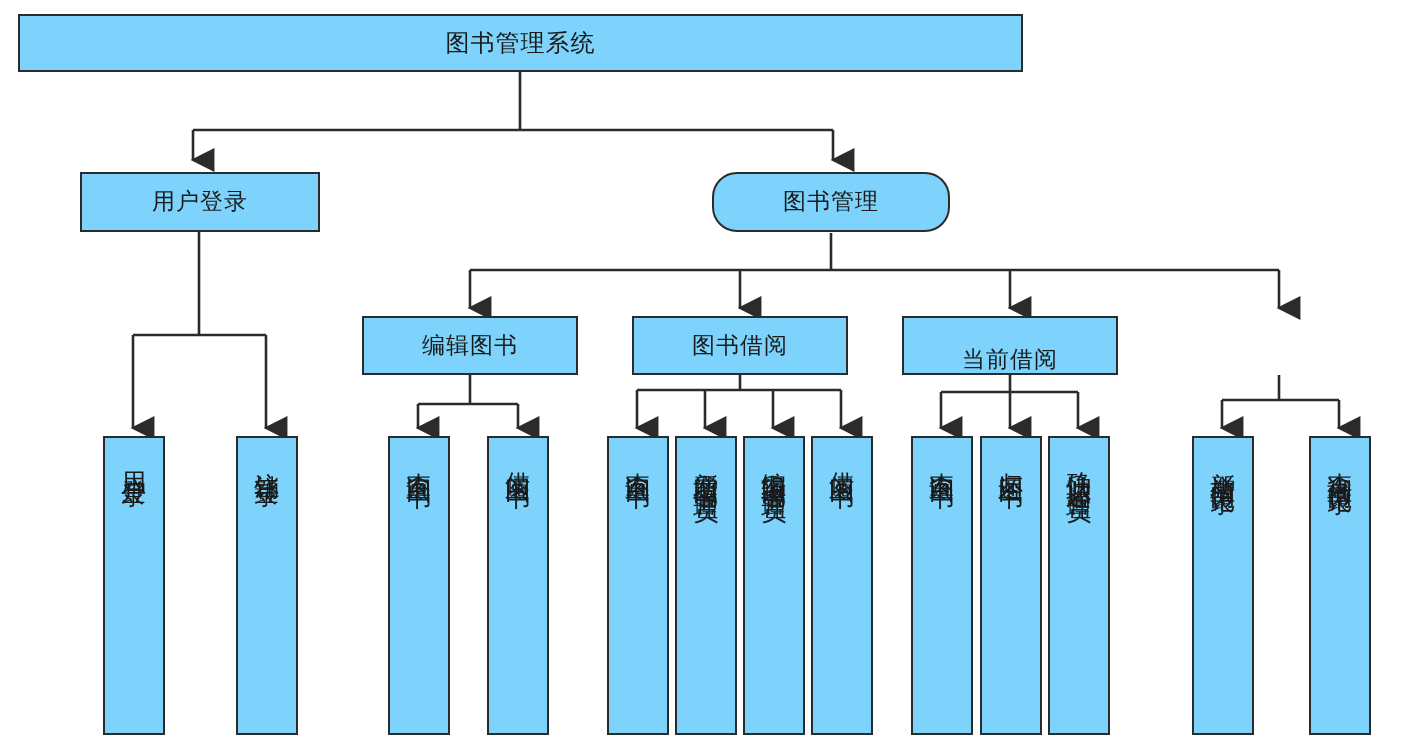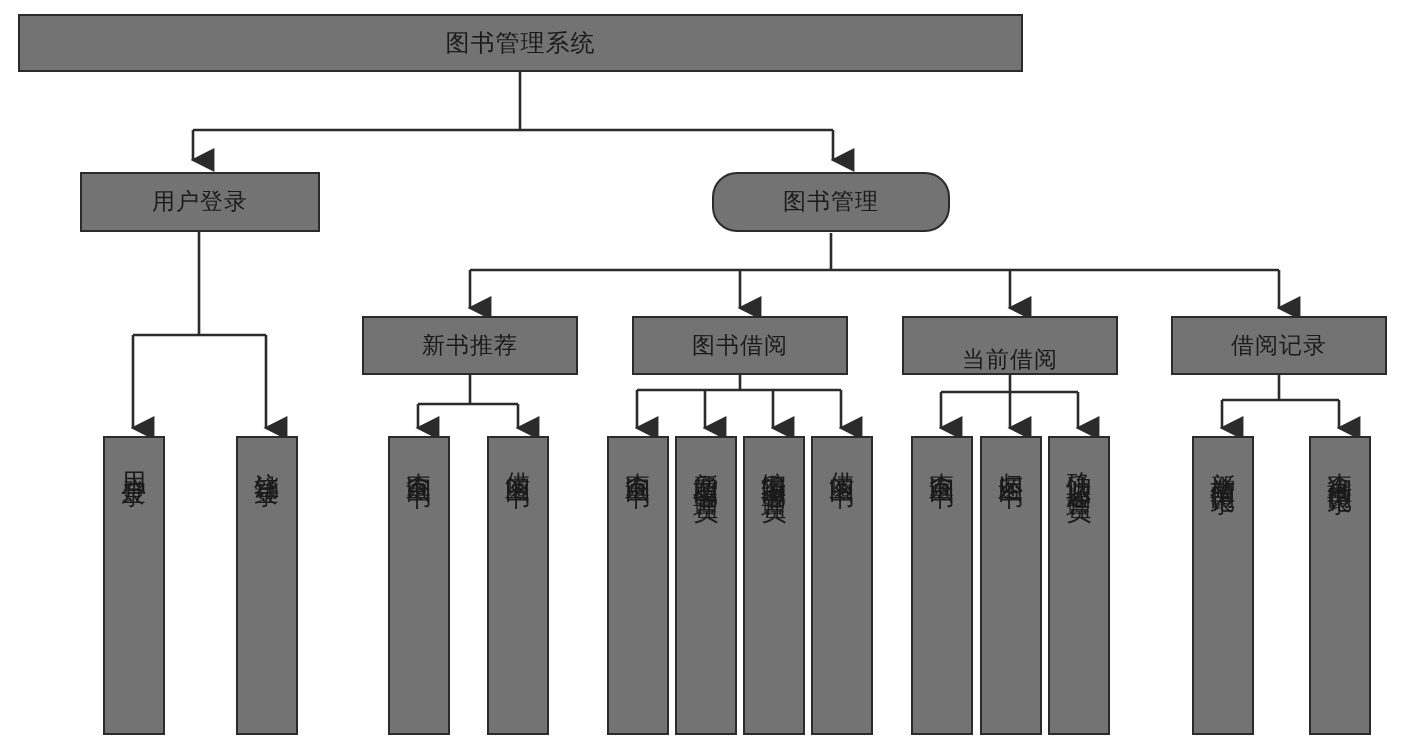--- a/index.html
+++ b/index.html
@@ -18,21 +18,21 @@
   
   #connector-layer{
     position:absolute;left:0;top:0;
     width:1405px;height:747px;
     pointer-events:none;
   }
   
   .node{
     position:absolute;
     box-sizing:border-box;
-    background:#737373;
+    background:#7dd3fc;
     border:2.5px solid #2b2b2b;
     display:flex;
     align-items:center;
     justify-content:center;
     z-index:2;
   }
   .node .label{
     color:#1a1a1a;
     letter-spacing:1px;
     line-height:1.18;
@@ -131,34 +131,31 @@
 
   <div class="node horiz" style="left:80px;top:172px;width:240px;height:60px;">
     <span class="label">用户登录</span>
   </div>
 
   <div class="node horiz" style="left:712px;top:172px;width:238px;height:60px;border-radius:25px;">
     <span class="label">图书管理</span>
   </div>
 
   <div class="node horiz" style="left:362px;top:316px;width:216px;height:59px;">
-    <span class="label">新书推荐</span>
+    <span class="label">编辑图书</span>
   </div>
 
   <div class="node horiz" style="left:632px;top:316px;width:216px;height:59px;">
     <span class="label">图书借阅</span>
   </div>
 
   <div class="node horiz" style="left:902px;top:316px;width:216px;height:59px;align-items:flex-end;">
     <span class="label">当前借阅</span>
   </div>
 
-  <div class="node horiz" style="left:1171px;top:316px;width:216px;height:59px;">
-    <span class="label">借阅记录</span>
-  </div>
 
   <div class="node vert" style="left:103px;top:436px;width:62px;height:299px;">
     <span class="label">用户登录</span>
   </div>
   <div class="node vert" style="left:236px;top:436px;width:62px;height:299px;">
     <span class="label">注销登录</span>
   </div>
 
   <div class="node vert" style="left:388px;top:436px;width:62px;height:299px;">
     <span class="label">查询图书</span>

